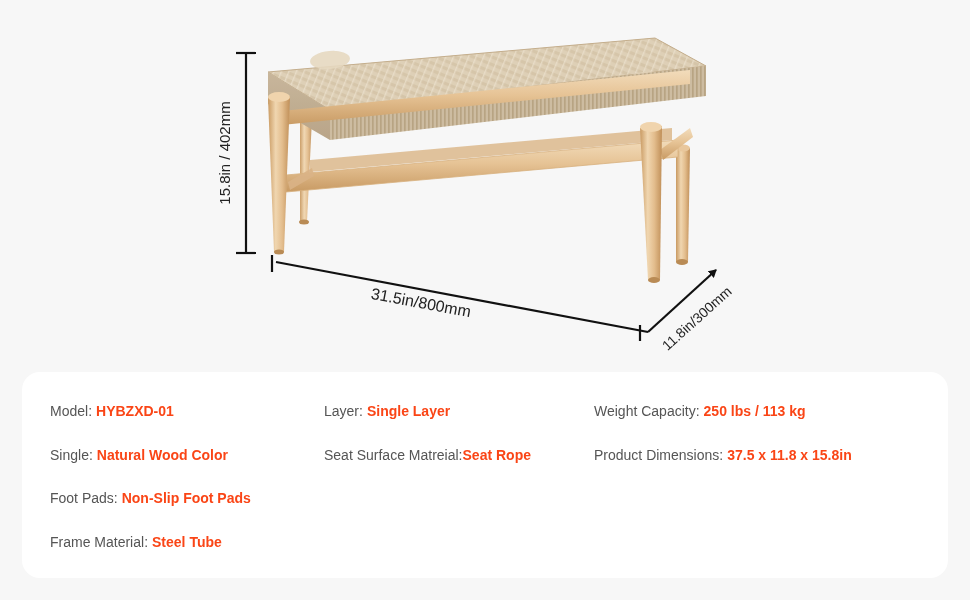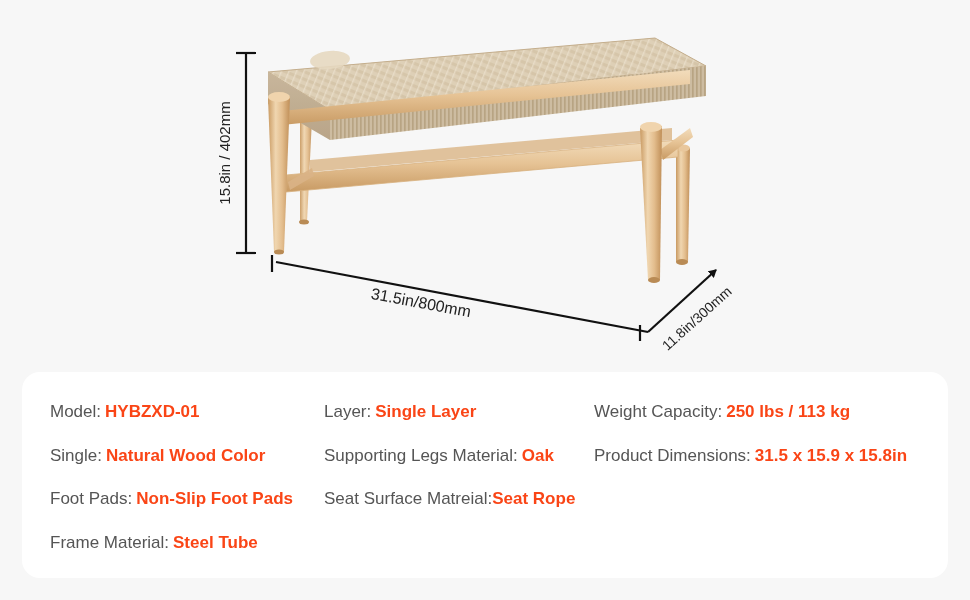--- a/index.html
+++ b/index.html
@@ -43,21 +43,21 @@
     top: 18px;
   }
   #spec-col-1 { left: 28px; width: 278px; }
   #spec-col-2 { left: 302px; width: 272px; }
   #spec-col-3 { left: 572px; width: 340px; }
 
   .spec-row {
     height: 43.5px;
     line-height: 43.5px;
     white-space: nowrap;
-    font-size: 17px;
+    font-size: 14px;
   }
   .spec-label {
     color: #555555;
     font-weight: 400;
   }
   .spec-value {
     color: #fa4516;
     font-weight: bold;
   }
   .gap {
@@ -204,28 +204,25 @@
     <div class="spec-row">
       <span class="spec-label">Frame Material:</span><span class="gap"></span><span class="spec-value">Steel Tube</span>
     </div>
   </div>
 
   <div class="spec-col" id="spec-col-2">
     <div class="spec-row">
       <span class="spec-label">Layer:</span><span class="gap"></span><span class="spec-value">Single Layer</span>
     </div>
     <div class="spec-row">
-      <span class="spec-label">Supporting Legs Material:</span><span class="gap"></span><span class="spec-value">Oak</span>
-    </div>
-    <div class="spec-row">
       <span class="spec-label">Seat Surface Matreial:</span><span class="spec-value">Seat Rope</span>
     </div>
   </div>
 
   <div class="spec-col" id="spec-col-3">
     <div class="spec-row">
       <span class="spec-label">Weight Capacity:</span><span class="gap"></span><span class="spec-value">250 lbs / 113 kg</span>
     </div>
     <div class="spec-row">
-      <span class="spec-label">Product Dimensions:</span><span class="gap"></span><span class="spec-value">31.5 x 15.9 x 15.8in</span>
+      <span class="spec-label">Product Dimensions:</span><span class="gap"></span><span class="spec-value">37.5 x 11.8 x 15.8in</span>
     </div>
   </div>
 </div>
 
 </body></html>

